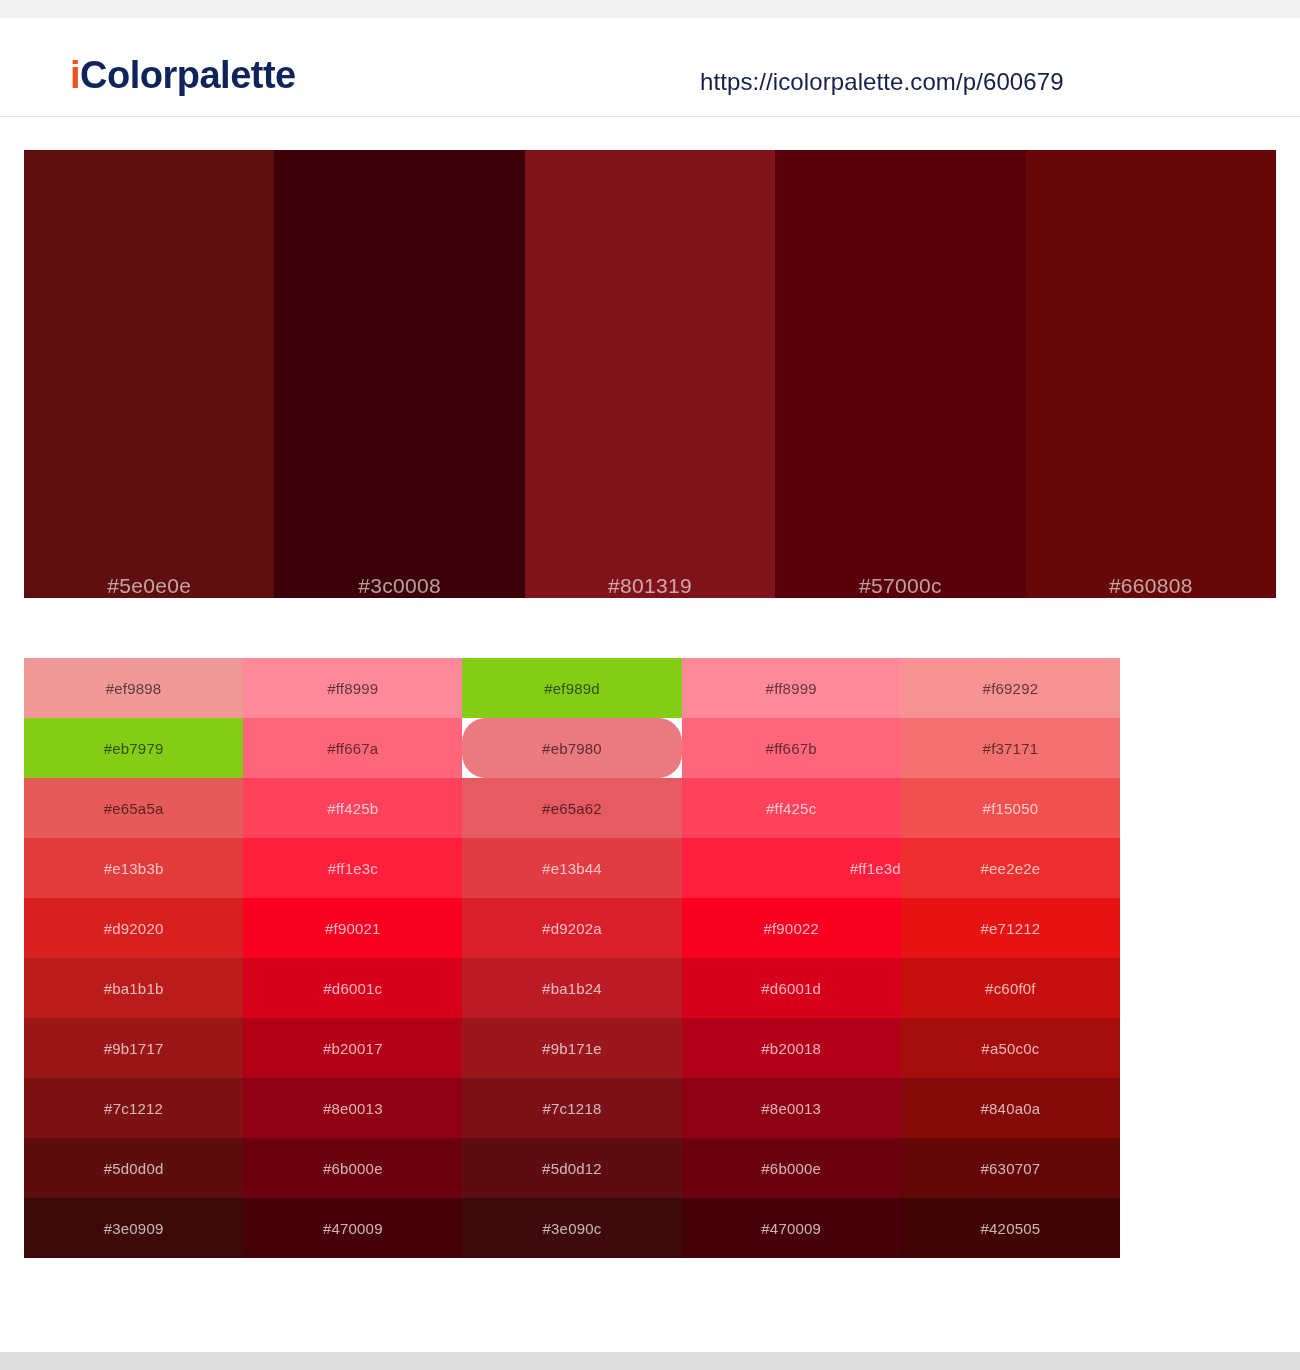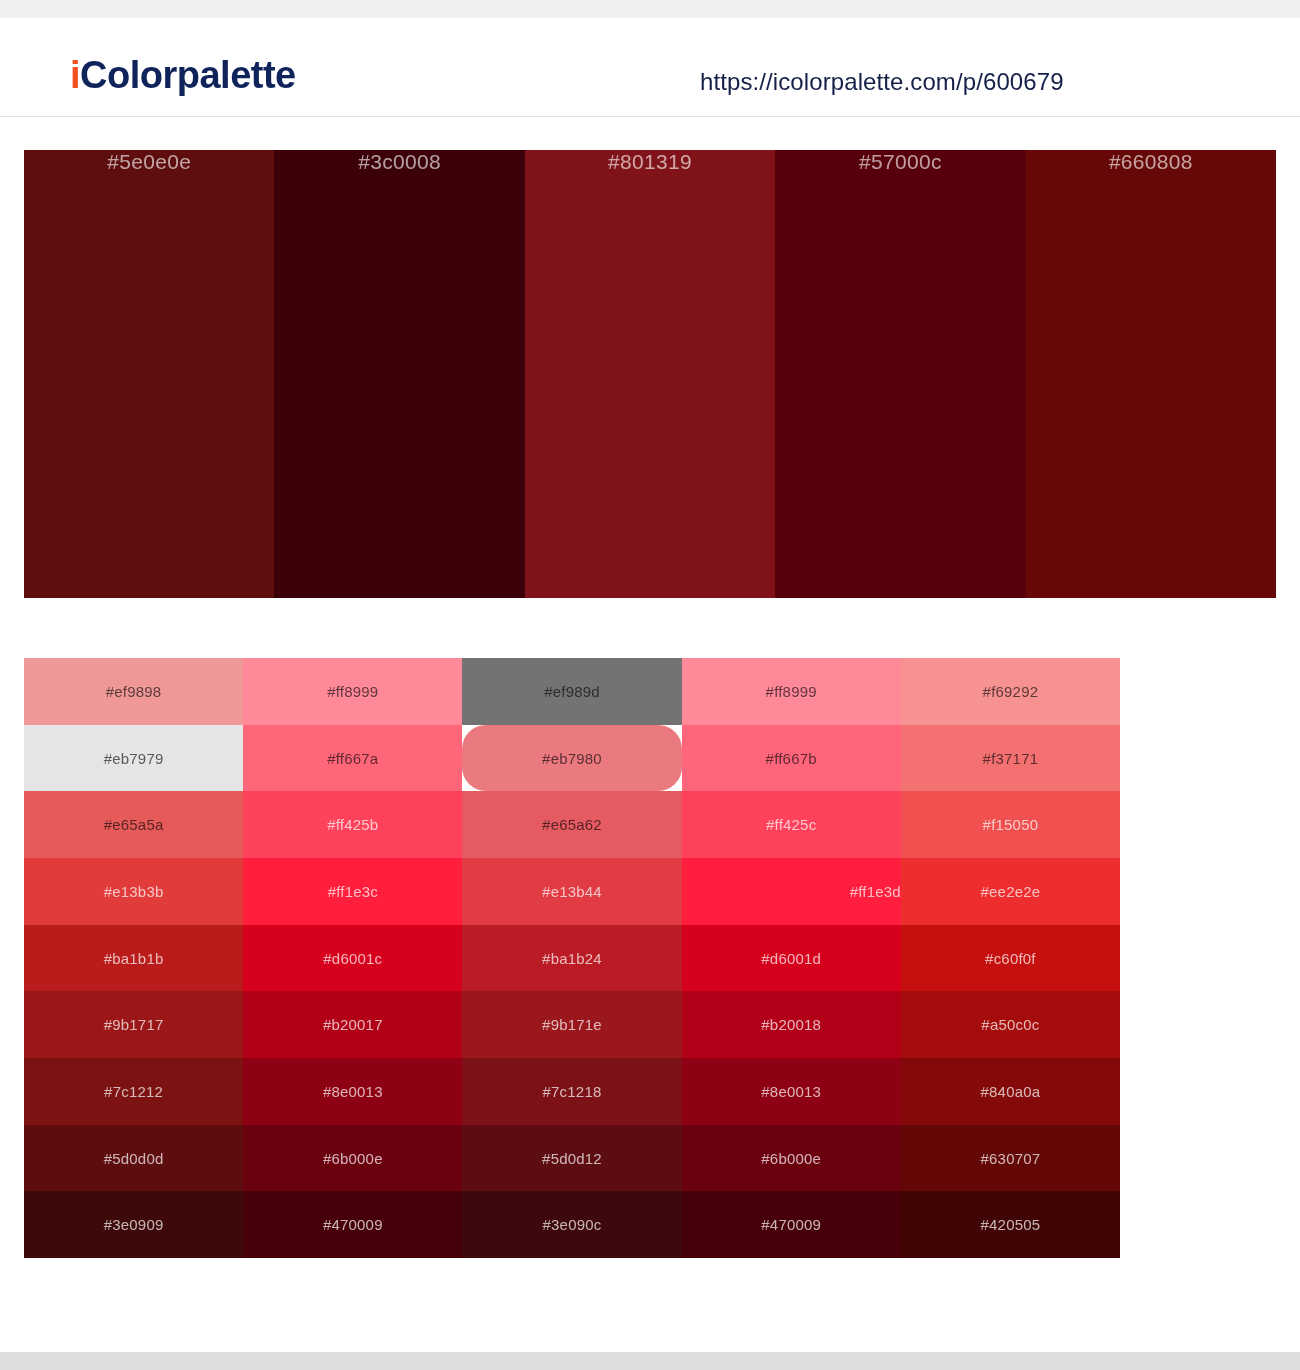--- a/index.html
+++ b/index.html
@@ -57,21 +57,21 @@
     left: 24px;
     top: 150px;
     width: 1252px;
     height: 448px;
     display: flex;
   }
   .swatch {
     flex: 1 1 0;
     position: relative;
     display: flex;
-    align-items: flex-start;
+    align-items: flex-end;
     justify-content: center;
   }
   .swatch-label {
     font-size: 21px;
     color: rgba(255,255,255,0.62);
     letter-spacing: 0.3px;
     user-select: none;
   }
 
   
@@ -144,32 +144,32 @@
   </div>
 
 <div class="shade-grid">
     <div class="shade-row">
       <div class="shade-cell" style="background: rgb(239, 152, 152);">
         <span class="shade-label dark-text">#ef9898</span>
       </div>
       <div class="shade-cell" style="background: rgb(255, 137, 153);">
         <span class="shade-label dark-text">#ff8999</span>
       </div>
-      <div class="shade-cell" style="background: #737373;">
+      <div class="shade-cell" style="background: #84cc16;">
         <span class="shade-label dark-text">#ef989d</span>
       </div>
       <div class="shade-cell" style="background: rgb(255, 137, 153);">
         <span class="shade-label dark-text">#ff8999</span>
       </div>
       <div class="shade-cell" style="background: rgb(246, 146, 146);">
         <span class="shade-label dark-text">#f69292</span>
       </div>
     </div>
     <div class="shade-row">
-      <div class="shade-cell" style="background: #e5e5e5;">
+      <div class="shade-cell" style="background: #84cc16;">
         <span class="shade-label dark-text">#eb7979</span>
       </div>
       <div class="shade-cell" style="background: rgb(255, 102, 122);">
         <span class="shade-label dark-text">#ff667a</span>
       </div>
       <div class="shade-cell" style="background: rgb(235, 121, 128); border-radius: 24px;">
         <span class="shade-label dark-text">#eb7980</span>
       </div>
       <div class="shade-cell" style="background: rgb(255, 102, 123);">
         <span class="shade-label dark-text">#ff667b</span>
@@ -206,20 +206,37 @@
         <span class="shade-label light-text">#e13b44</span>
       </div>
       <div class="shade-cell" style="background: rgb(255, 30, 61); justify-content: flex-end;">
         <span class="shade-label light-text">#ff1e3d</span>
       </div>
       <div class="shade-cell" style="background: rgb(238, 46, 46);">
         <span class="shade-label light-text">#ee2e2e</span>
       </div>
     </div>
     <div class="shade-row">
+      <div class="shade-cell" style="background: rgb(217, 32, 32);">
+        <span class="shade-label light-text">#d92020</span>
+      </div>
+      <div class="shade-cell" style="background: rgb(249, 0, 33);">
+        <span class="shade-label light-text">#f90021</span>
+      </div>
+      <div class="shade-cell" style="background: rgb(217, 32, 42);">
+        <span class="shade-label light-text">#d9202a</span>
+      </div>
+      <div class="shade-cell" style="background: rgb(249, 0, 34);">
+        <span class="shade-label light-text">#f90022</span>
+      </div>
+      <div class="shade-cell" style="background: rgb(231, 18, 18);">
+        <span class="shade-label light-text">#e71212</span>
+      </div>
+    </div>
+    <div class="shade-row">
       <div class="shade-cell" style="background: rgb(186, 27, 27);">
         <span class="shade-label light-text">#ba1b1b</span>
       </div>
       <div class="shade-cell" style="background: rgb(214, 0, 28);">
         <span class="shade-label light-text">#d6001c</span>
       </div>
       <div class="shade-cell" style="background: rgb(186, 27, 36);">
         <span class="shade-label light-text">#ba1b24</span>
       </div>
       <div class="shade-cell" style="background: rgb(214, 0, 29);">

